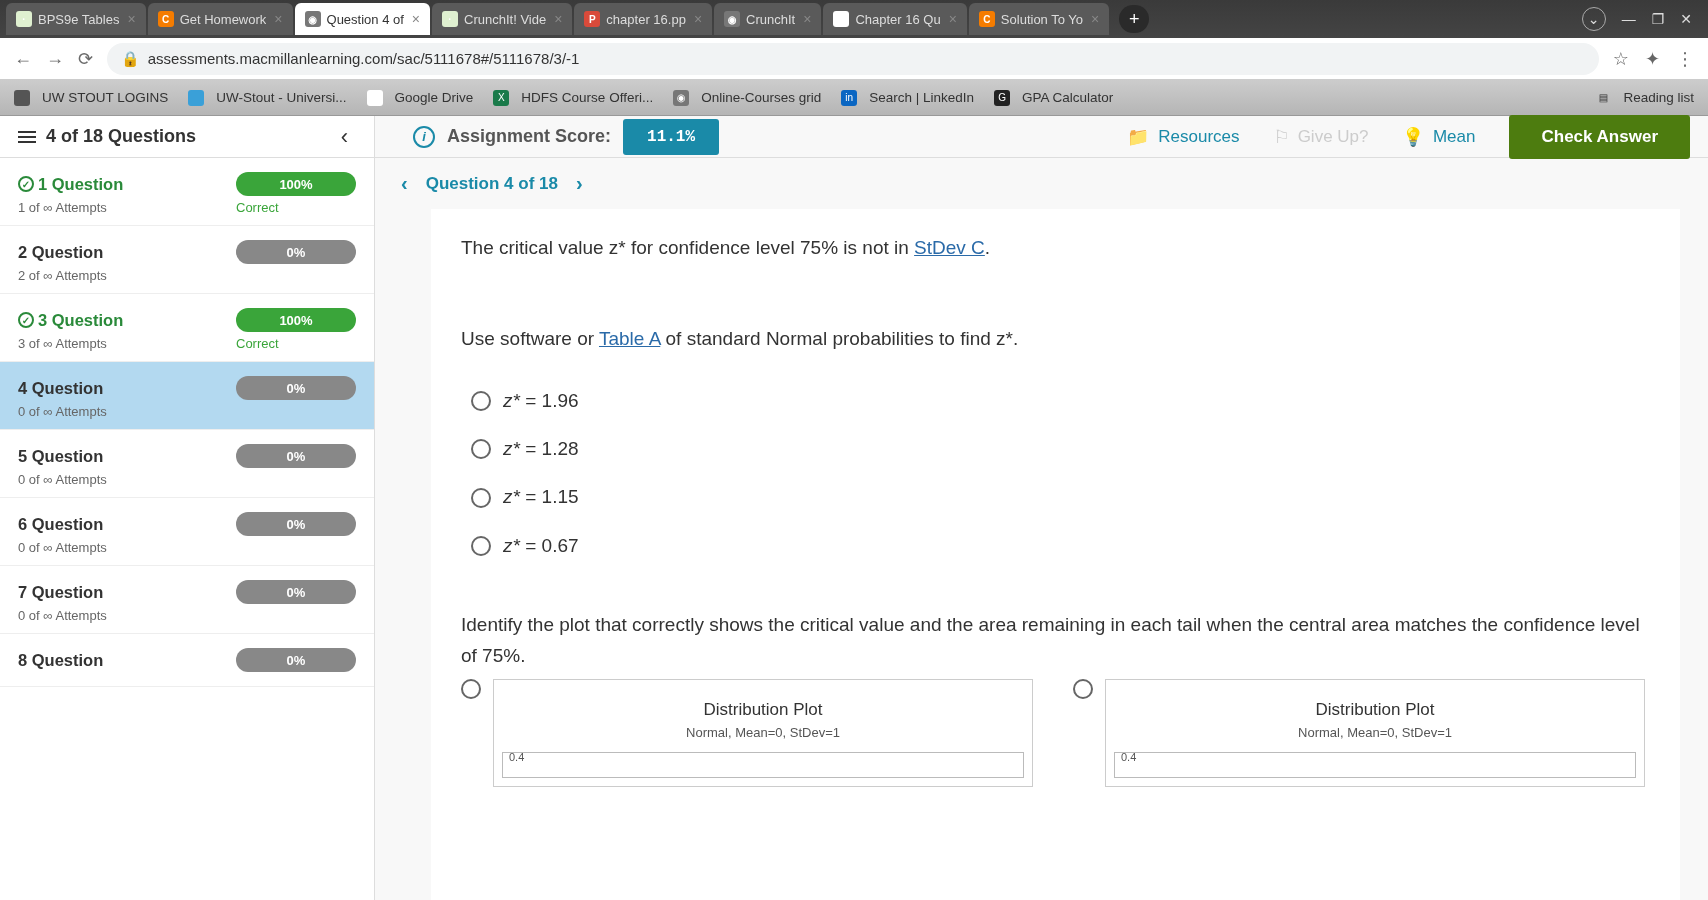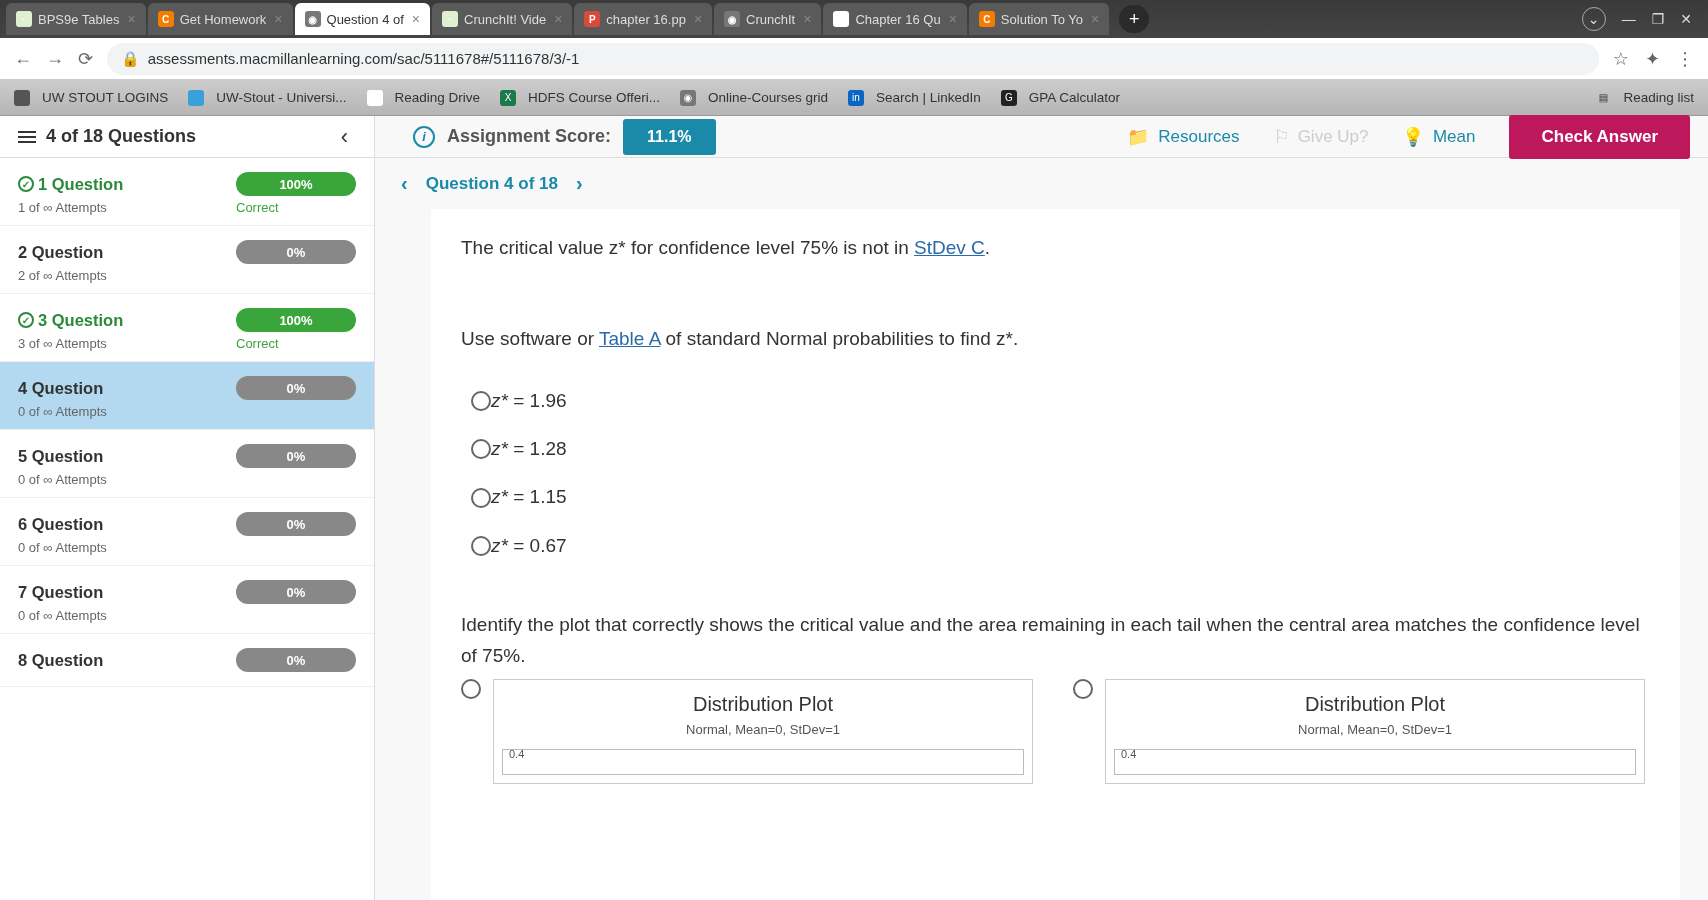--- a/index.html
+++ b/index.html
@@ -28,26 +28,26 @@
 
 .app { display: flex; height: calc(900px - 38px - 42px - 36px); background: #fff; }
 .toolbar { position: relative; display: flex; align-items: center; height: 42px; border-bottom: 1px solid #ddd; padding: 0 18px; }
 .count-lbl { display: flex; align-items: center; gap: 10px; font-size: 18px; color: #333; font-weight: 600; }
 .ham { display: inline-block; width: 18px; }
 .ham span { display: block; height: 2px; background: #333; margin: 3px 0; }
 .collapse { font-size: 22px; color: #333; margin-left: auto; padding-right: 8px; }
 .score-wrap { display: flex; align-items: center; gap: 12px; margin-left: 20px; }
 .info-circ { width: 22px; height: 22px; border: 2px solid #1a8aa8; border-radius: 50%; display: flex; align-items: center; justify-content: center; color: #1a8aa8; font-style: italic; font-weight: bold; font-size: 13px; }
 .score-txt { font-size: 18px; color: #555; font-weight: 600; }
-.score-box { background: #1a8aa8; color: #fff; padding: 9px 24px; border-radius: 3px; font-size: 16px; font-weight: 600; }
+.score-box { background: #1a8aa8; color: #fff; padding: 9px 24px; border-radius: 3px; font-size: 16px; font-weight: 600; font-family: Liberation Mono, monospace; }
 .right-tools { margin-left: auto; display: flex; align-items: center; gap: 34px; }
 .tool { display: flex; align-items: center; gap: 8px; font-size: 17px; color: #1a8aa8; }
 .tool.disabled { color: #ccc; }
 .tool .tic { font-size: 18px; }
-.check-btn { background: #be185d; color: #fff; padding: 12px 32px; border-radius: 3px; font-size: 17px; font-weight: 600; }
+.check-btn { background: #4d7c0f; color: #fff; padding: 12px 32px; border-radius: 3px; font-size: 17px; font-weight: 600; }
 
 .left-col { width: 375px; border-right: 1px solid #ddd; display: flex; flex-direction: column; background: #fff; }
 .qlist { flex: 1; overflow-y: auto; }
 .qitem { padding: 14px 18px 10px; display: flex; flex-direction: column; gap: 4px; border-bottom: 1px solid #eee; }
 .qitem.active { background: #b3d9f0; }
 .qrow { display: flex; align-items: center; justify-content: space-between; }
 .qtitle { font-size: 16.5px; color: #333; font-weight: 600; display: flex; align-items: center; gap: 4px; }
 .qtitle.ok { color: #2a8a3a; }
 .check-ic { width: 16px; height: 16px; border: 2px solid #2a8a3a; border-radius: 50%; display: inline-flex; align-items: center; justify-content: center; font-size: 10px; color: #2a8a3a; }
 .pill { width: 120px; height: 24px; border-radius: 12px; display: flex; align-items: center; justify-content: center; color: #fff; font-size: 13px; font-weight: 600; }
@@ -56,27 +56,27 @@
 .attempts { font-size: 13px; color: #666; }
 .corr { font-size: 13px; color: #3aa53a; text-align: left; width: 120px; margin-left: auto; }
 
 .right-col { flex: 1; display: flex; flex-direction: column; background: #f8f8f8; }
 .qnav { display: flex; align-items: center; gap: 18px; padding: 14px 26px; font-size: 17px; }
 .qnav .arr { color: #1a8aa8; font-size: 20px; font-weight: bold; }
 .qnav .curq { color: #1a8aa8; font-weight: 600; }
 .content { background: #fff; margin: 0 28px 0 56px; padding: 24px 30px; font-size: 19px; color: #333; line-height: 1.6; font-family: Georgia, serif; flex: 1; overflow-y: auto; }
 .content a { color: #2a6aa8; }
 .opts { margin: 22px 0 40px 10px; }
-.opt { display: flex; align-items: center; gap: 0; padding: 9px 0; font-size: 19px; }
+.opt { display: flex; align-items: center; gap: 12px; padding: 9px 0; font-size: 19px; }
 .radio { width: 20px; height: 20px; border: 2px solid #666; border-radius: 50%; flex-shrink: 0; }
 .opt .var { font-style: italic; }
 .plotrow { display: flex; gap: 40px; margin-top: 8px; }
 .plotopt { display: flex; gap: 12px; }
 .plotbox { border: 1px solid #ccc; width: 540px; padding: 8px; text-align: center; }
-.plottitle { font-size: 20px; color: #333; }
+.plottitle { font-size: 17px; color: #333; margin-top: 8px; }
 .plotsub { font-size: 13px; color: #555; }
 .plotarea { border: 1px solid #bbb; height: 26px; margin-top: 8px; position: relative; }
 .plotarea span { position: absolute; left: 6px; top: -4px; font-size: 11px; color: #555; }
 </style>
 </head>
 <body>
 
 <div class="tab-strip" id="tabstrip">
     <div class="tab">
       <span class="fav" style="background:#dff0d0;color:#fff">·</span>
@@ -146,21 +146,21 @@
     <div class="bm">
       <span class="bic" style="background:#555;color:#fff"></span>
       <span>UW STOUT LOGINS</span>
     </div>
     <div class="bm">
       <span class="bic" style="background:#3aa0d8;color:#fff"></span>
       <span>UW-Stout - Universi...</span>
     </div>
     <div class="bm">
       <span class="bic" style="background:#fff;color:#fff">▲</span>
-      <span>Reading Drive</span>
+      <span>Google Drive</span>
     </div>
     <div class="bm">
       <span class="bic" style="background:#1a7a4a;color:#fff">X</span>
       <span>HDFS Course Offeri...</span>
     </div>
     <div class="bm">
       <span class="bic" style="background:#777;color:#fff">◉</span>
       <span>Online-Courses grid</span>
     </div>
     <div class="bm">

